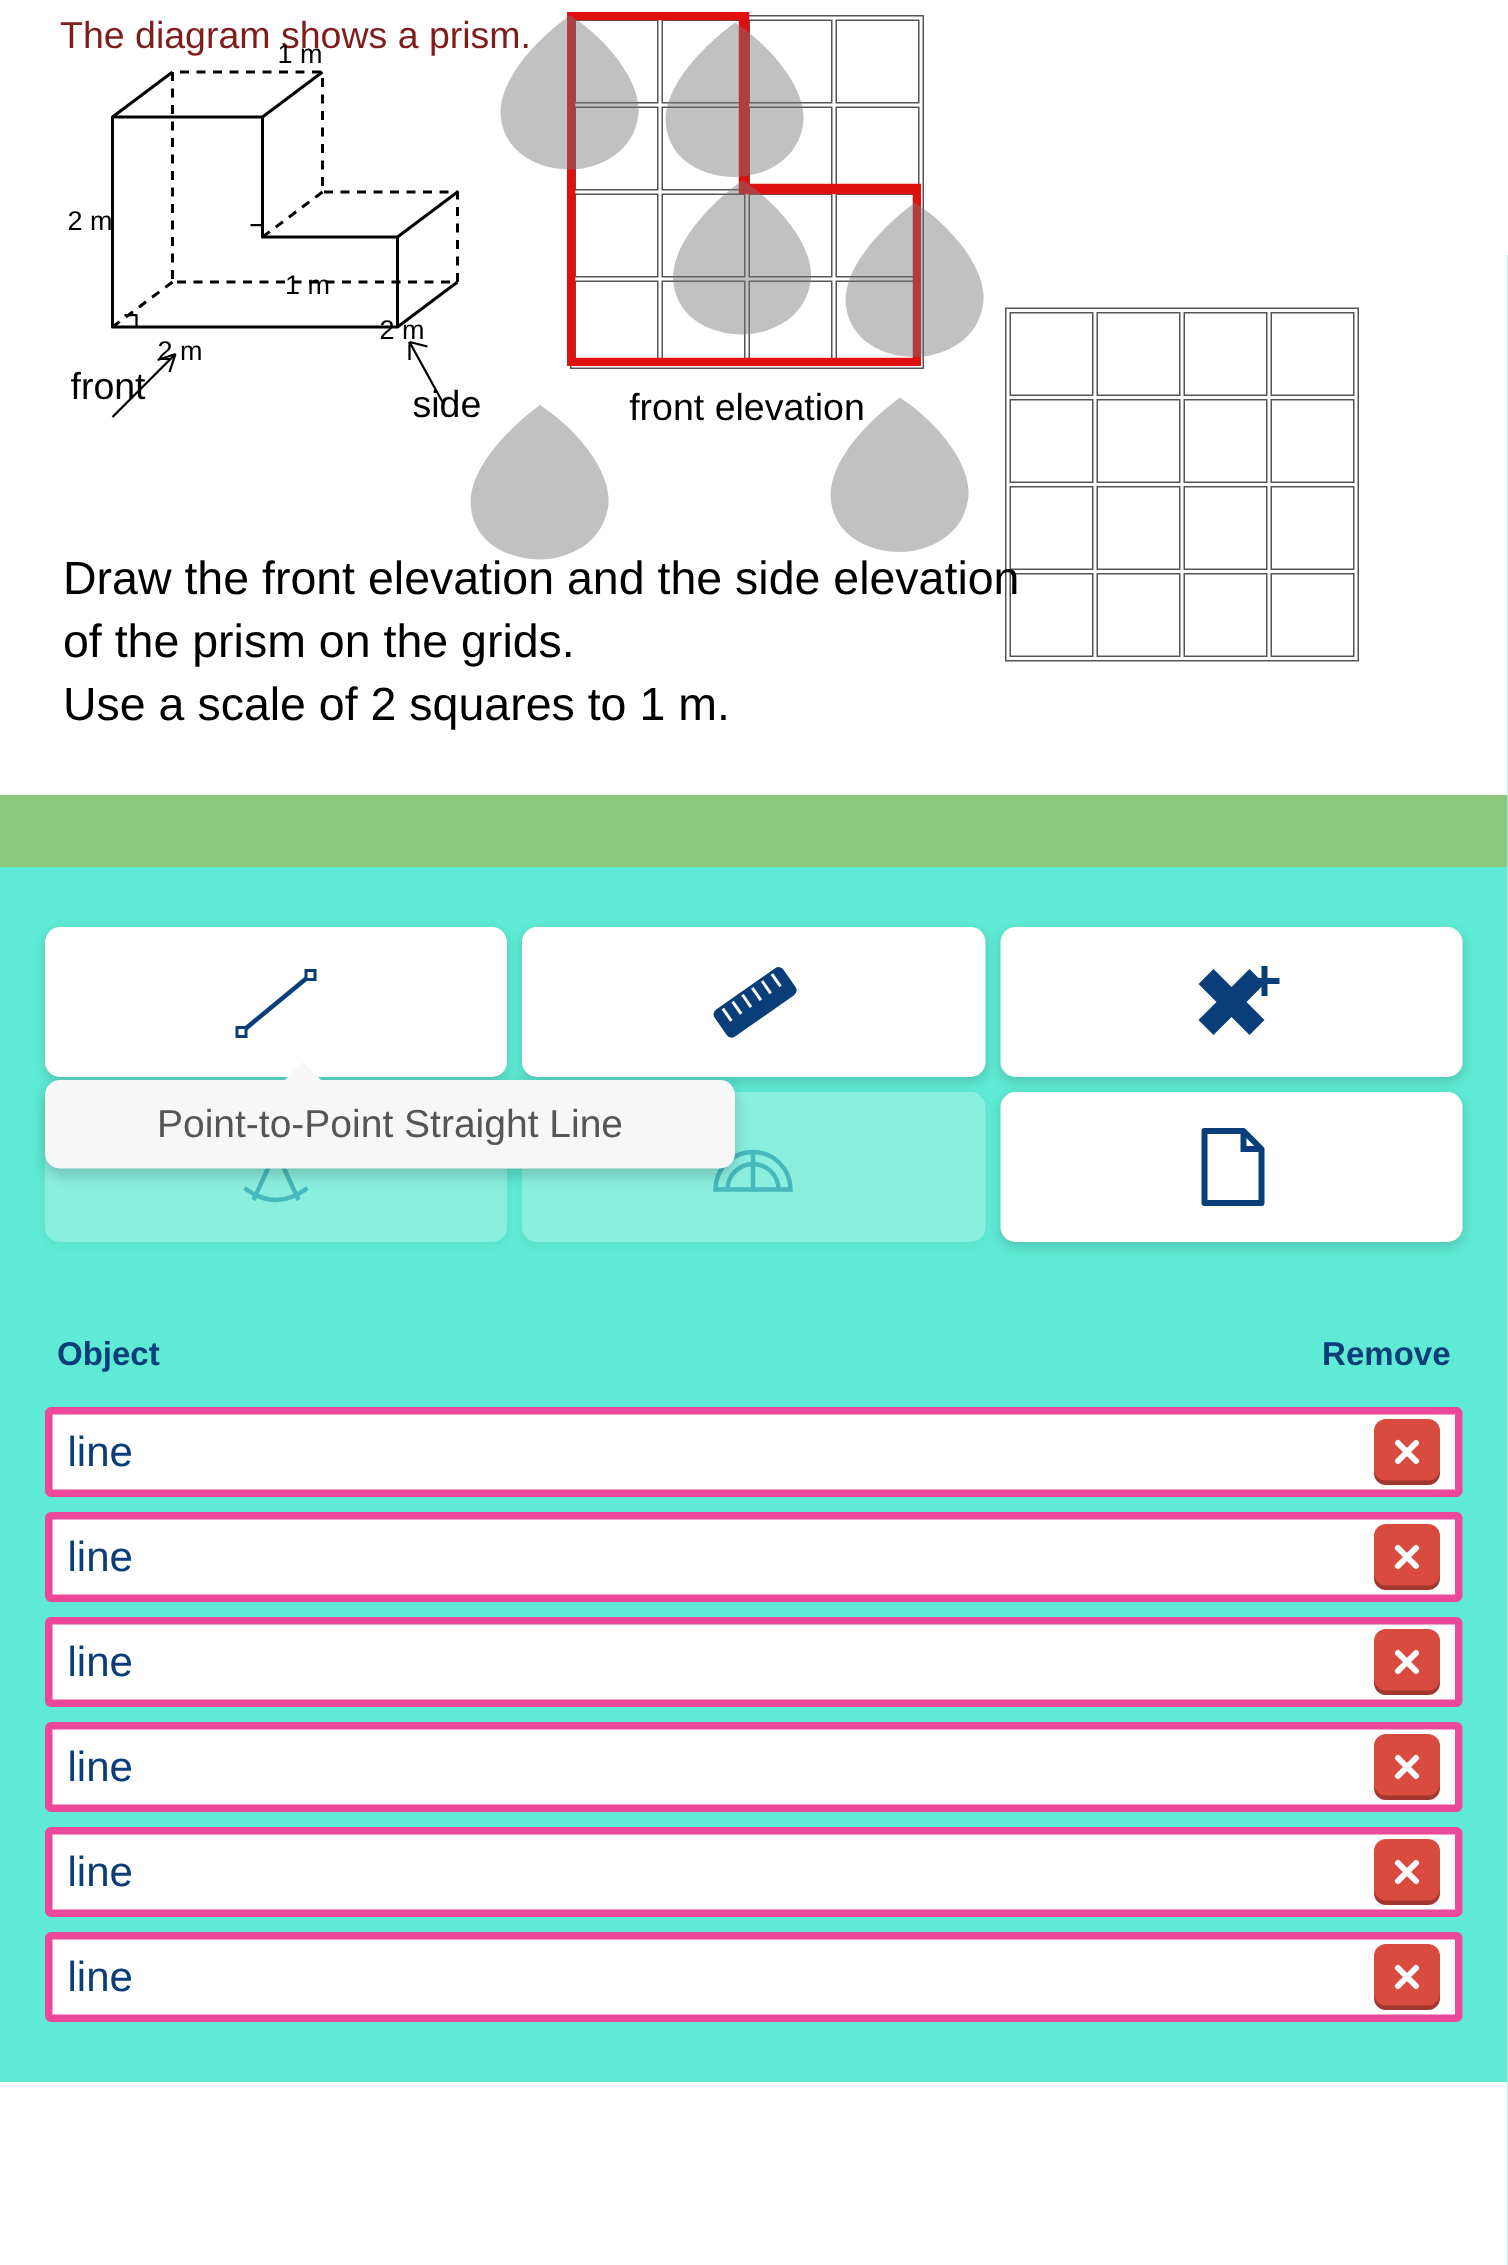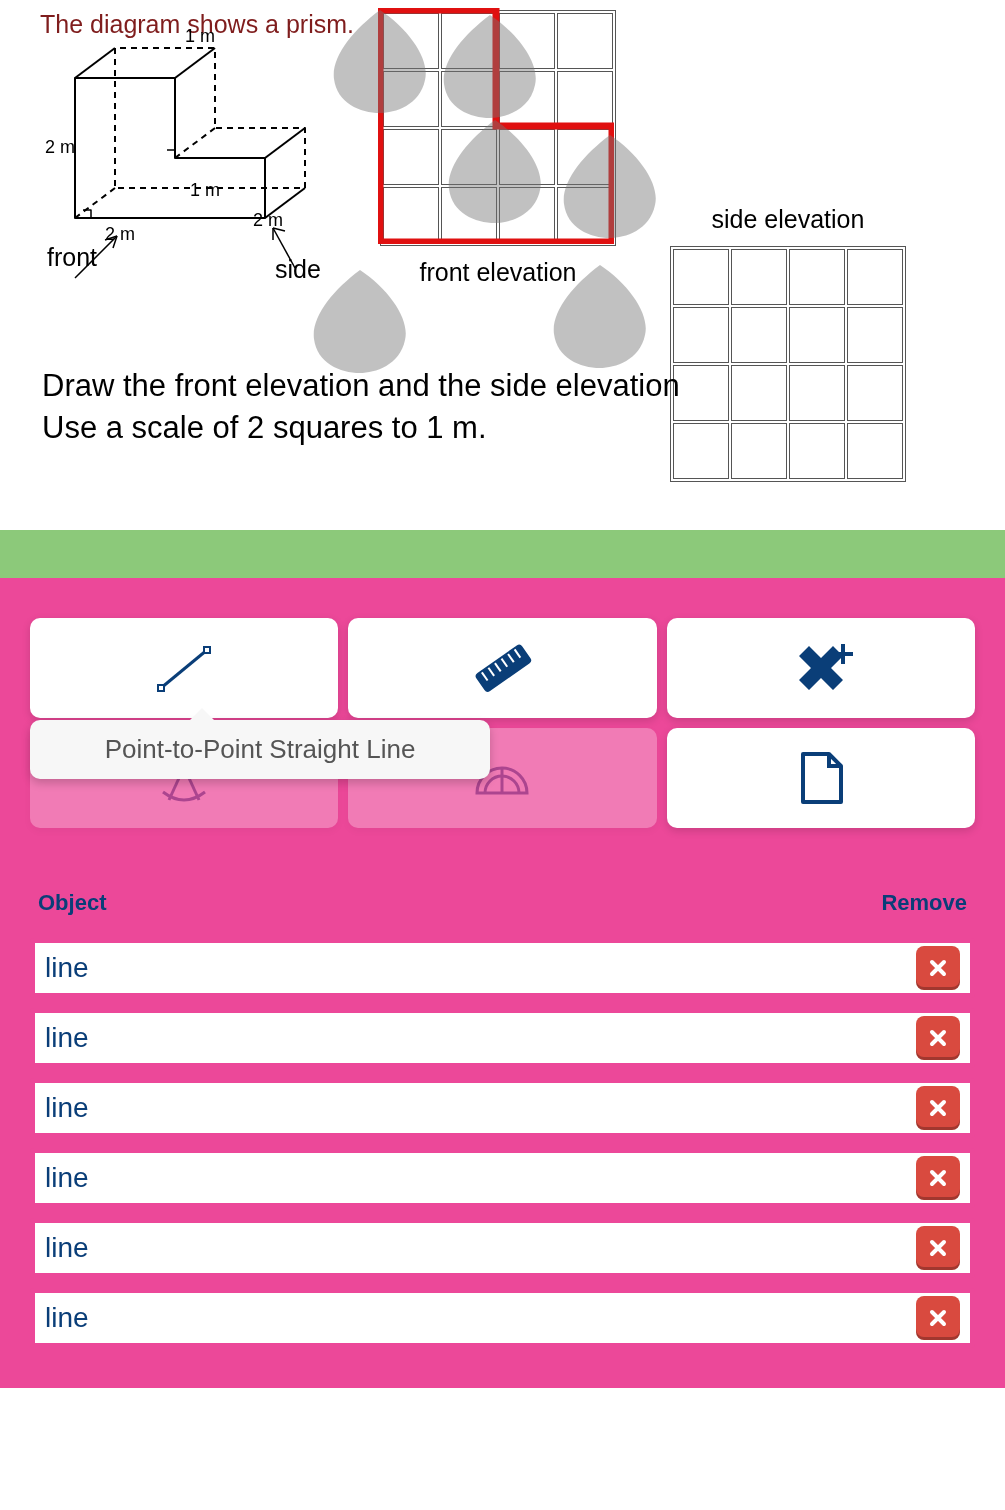--- a/index.html
+++ b/index.html
@@ -53,21 +53,21 @@
       left: 42px;
       font-size:31px;
       color:#000;
       line-height:1.35;
     }
     .green-bar {
       background:#8cc97a;
       height:48px;
     }
     .lower-panel {
-      background:#ec4899;
+      background:#5eead4;
       padding-top:40px;
     }
     .tool-row {
       display:flex;
       gap:10px;
       padding:0 30px;
       margin-bottom:10px;
       position:relative;
     }
     .tool-btn {
@@ -218,21 +218,20 @@
       </tbody>
         </table>
       <svg style="position:absolute;top:-2px;left:-2px;" width="236" height="236">
         <path d="M 2 2 L 118 2 L 118 118 L 234 118 L 234 234 L 2 234 Z" fill="none" stroke="#e01010" stroke-width="7"></path>
       </svg>
     </div>
     <div class="grid-label" style="margin-top:12px;">front elevation</div>
   </div>
 
   <div class="side-grid-wrap">
-    <div class="grid-label" style="margin-bottom:12px;">side elevation</div>
     <table class="grid">
       <tbody>
           <tr>
             <td></td>
             <td></td>
             <td></td>
             <td></td>
           </tr>
       <tr>
             <td></td>
@@ -270,20 +269,21 @@
     </svg>
   <svg class="blob" style="top:265px;left:305px;">
       <path d="M55 5 C 85 25 105 55 100 75 C 95 100 70 108 55 108 C 35 108 12 98 9 74 C 6 52 28 25 55 5 Z" fill="#777"></path>
     </svg>
   <svg class="blob" style="top:260px;left:545px;">
       <path d="M55 5 C 85 25 105 55 100 75 C 95 100 70 108 55 108 C 35 108 12 98 9 74 C 6 52 28 25 55 5 Z" fill="#777"></path>
     </svg>
 
   <div class="instructions">
     <div>Draw the front elevation and the side elevation</div>
+    <div>of the prism on the grids.</div>
     <div>Use a scale of 2 squares to 1 m.</div>
   </div>
 </div>
 
 <div class="green-bar"></div>
 
 <div class="lower-panel">
   <div style="position:relative;">
     <div class="tool-row">
       <button class="tool-btn">

